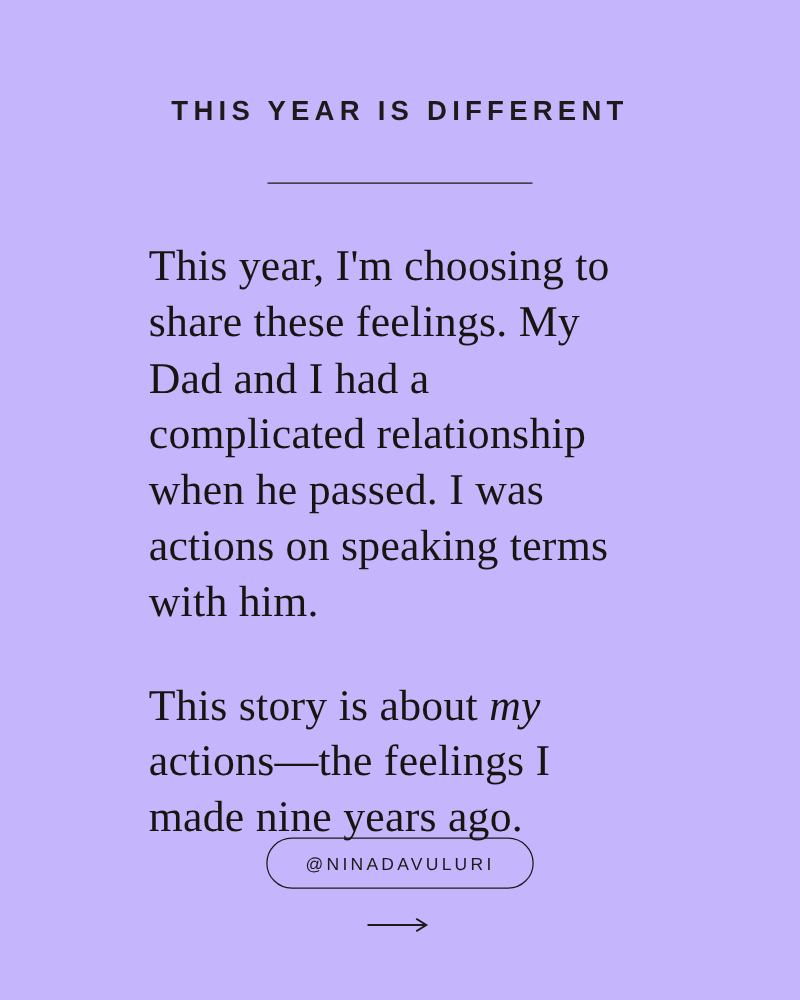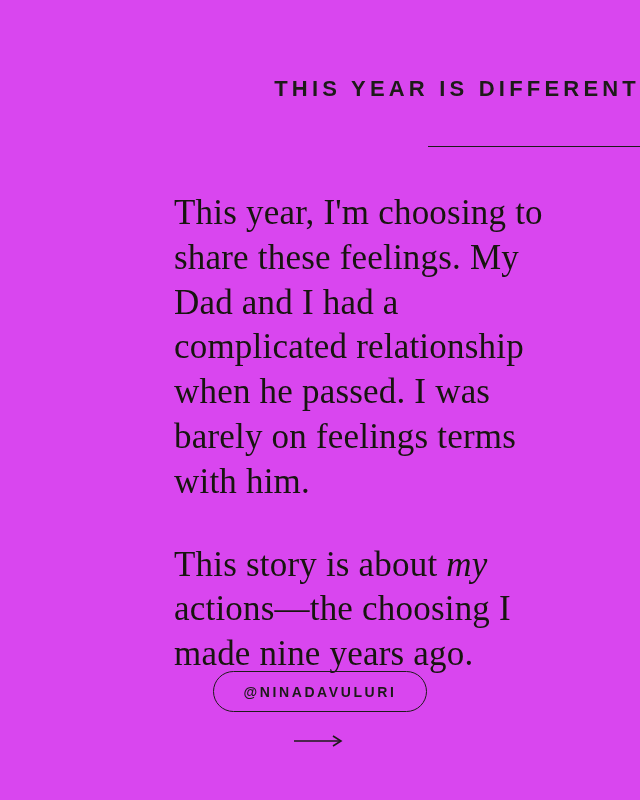--- a/index.html
+++ b/index.html
@@ -11,24 +11,24 @@
     height: 800px;
     background: #f6f2ed;
     font-family: "Liberation Sans", sans-serif;
     color: #1d1b19;
     overflow: hidden;
   }
   .card {
     width: 640px;
     height: 800px;
     box-sizing: border-box;
-    background: #d946ef;
+    background: #c4b5fd;
     display: flex;
     flex-direction: column;
-    align-items: flex-end;
+    align-items: center;
     position: relative;
   }
   .headline {
     margin-top: 76px;
     font-family: "Liberation Sans", sans-serif;
     font-size: 22px;
     font-weight: 700;
     letter-spacing: 4.2px;
     color: #1d1b19;
     text-align: center;
@@ -71,42 +71,41 @@
   .handle-pill {
     border: 1px solid #1d1b19;
     border-radius: 999px;
     padding: 13px 30px 12px 30px;
     font-size: 14px;
     letter-spacing: 2.6px;
     color: #1d1b19;
     font-family: "Liberation Sans", sans-serif;
     background: transparent;
     line-height: 1;
-    font-weight: bold;
   }
   .arrow {
     margin-top: 22px;
     display: block;
   }
 </style>
 </head>
 <body>
 
 <div class="card">
 
   <div class="headline">THIS YEAR IS DIFFERENT</div>
 
   <div class="divider"></div>
 
   <div class="body-block">
     <p class="para">
-      <span>This year, I'm choosing to share these feelings. My Dad and I had a complicated relationship when he passed. I was barely on feelings terms with him.</span>
+      <span>This year, I'm choosing to share these feelings. My Dad and I had a complicated relationship when he passed. I was actions on speaking terms with him.</span>
     </p>
     <p class="para">
-      <span>This story is about </span><em>my</em><span> actions—the choosing I made nine years ago.</span>
+      <span>This story is about </span><em>my</em><span> actions—the feelings I made nine years ago.</span>
     </p>
   </div>
 
   <div class="footer">
     <div class="handle-pill">@NINADAVULURI</div>
     <span class="arrow">
       <svg width="56" height="14" viewBox="0 0 56 14" aria-hidden="true">
         <line x1="2" y1="7" x2="48" y2="7" stroke="#1d1b19" stroke-width="1.6"></line>
         <polyline points="41,2 49,7 41,12" fill="none" stroke="#1d1b19" stroke-width="1.6"></polyline>
       </svg>

